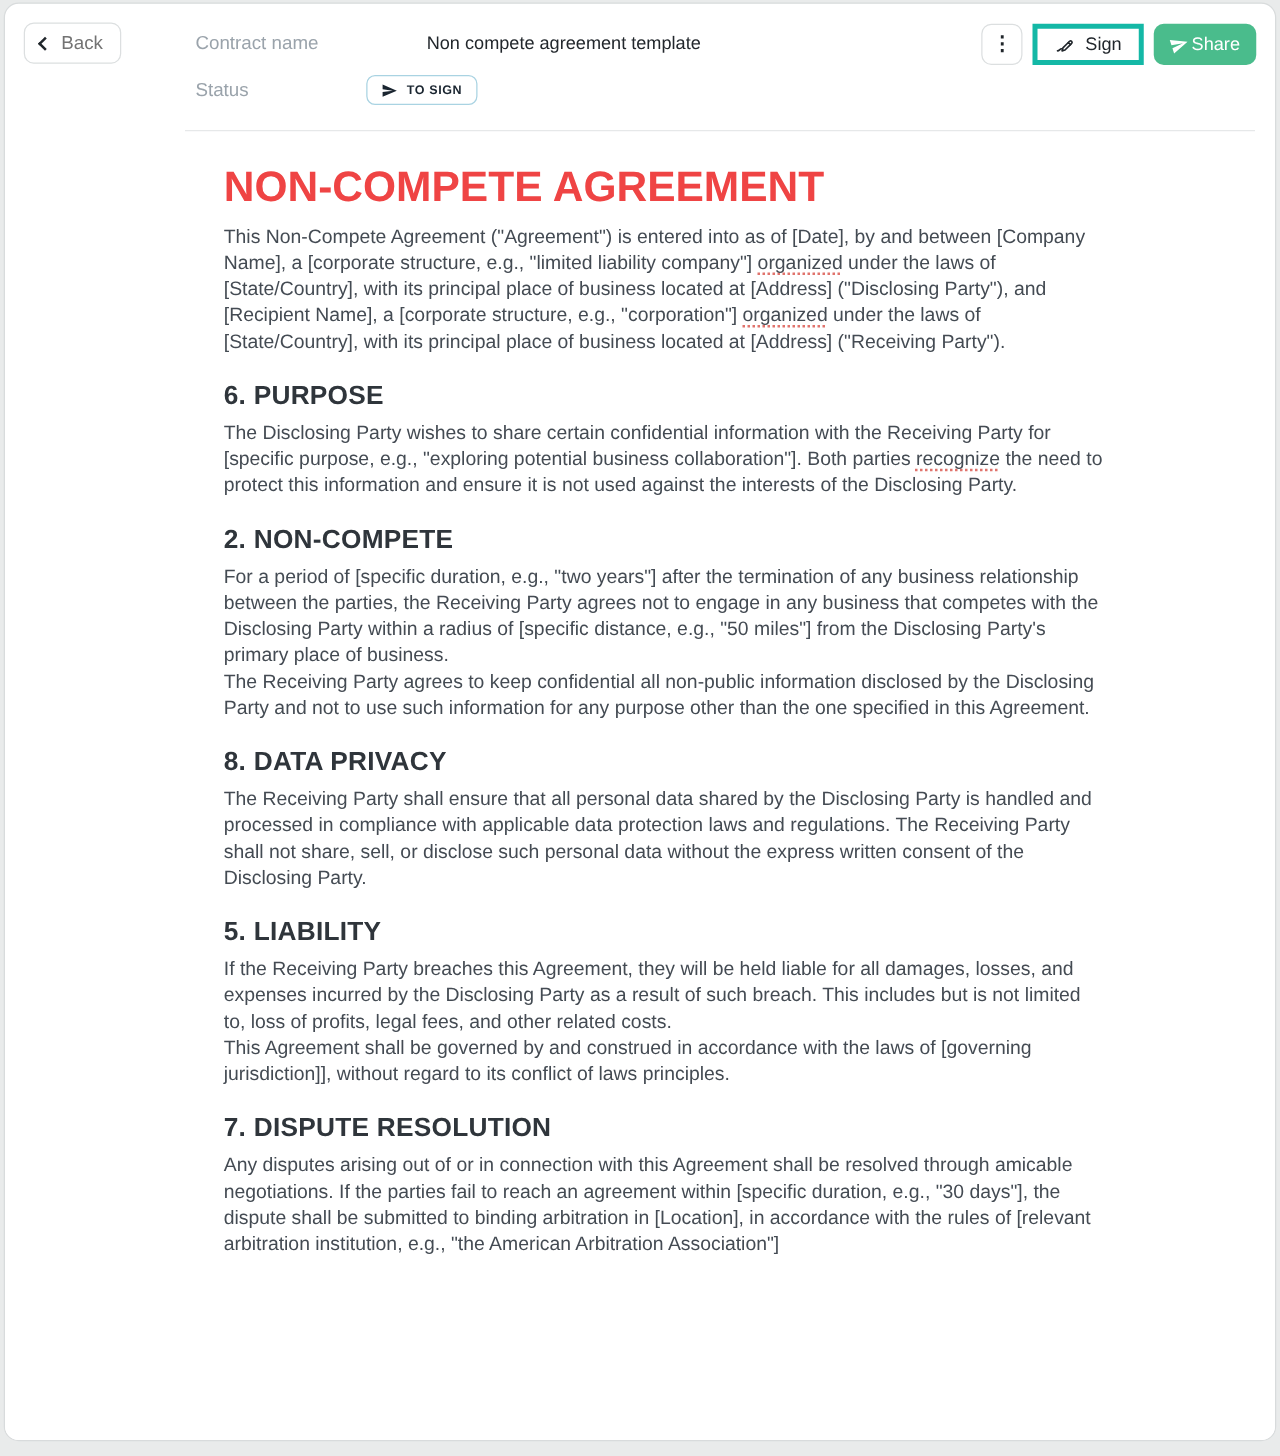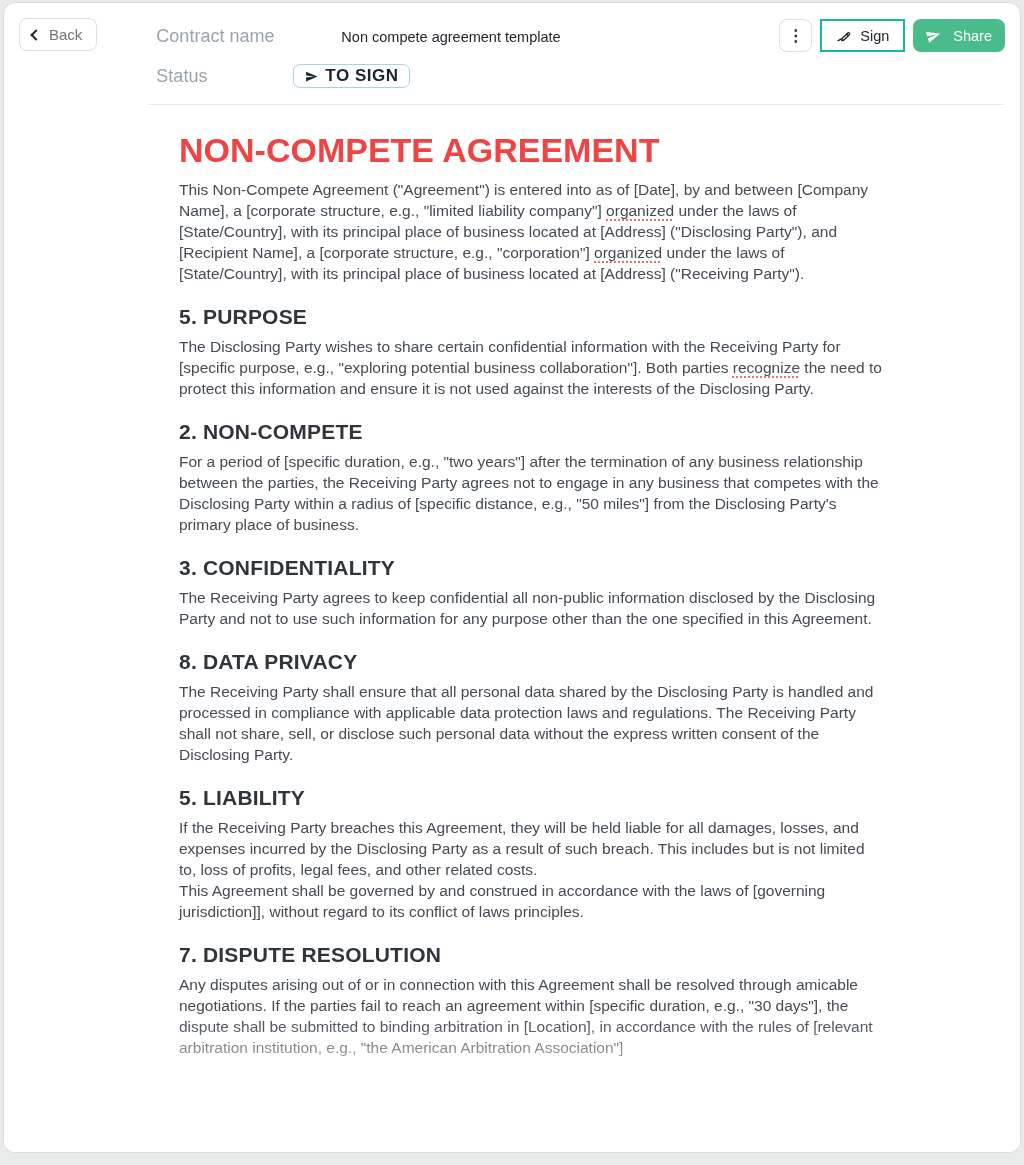--- a/index.html
+++ b/index.html
@@ -46,49 +46,49 @@
     border-left: 2px solid #20262b;
     border-bottom: 2px solid #20262b;
     transform: rotate(45deg);
     margin-top: 1px;
   }
   .meta { margin-left: 59px; padding-top: 8px; }
   .meta-row { display: flex; align-items: center; margin-bottom: 17px; }
   .meta-row:last-child { align-items: center; }
   .meta-label {
     width: 137px;
-    font-size: 18px; color: #9aa3ab;
+    font-size: 15px; color: #9aa3ab;
   }
   .meta-value { font-size: 14.5px; color: #22272c; margin-left: 48px; }
   .status-chip {
     display: inline-flex; align-items: center; gap: 7px;
     height: 24px; padding: 0 11px;
     border: 1px solid #a9d3e2;
     border-radius: 7px;
     background: #fff;
-    font-size: 17px; font-weight: bold; letter-spacing: 0.5px;
+    font-size: 10px; font-weight: bold; letter-spacing: 0.5px;
     color: #1a2530;
   }
   .actions { margin-left: auto; display: flex; gap: 8px; padding-top: 1px; }
   .kebab-btn {
     width: 33px; height: 33px;
     background: #fff; border: 1px solid #dcdfe0; border-radius: 8px;
     display: flex; align-items: center; justify-content: center;
     font-size: 16px; font-weight: bold; color: #20262b;
     cursor: pointer; line-height: 1;
   }
   .sign-btn {
     display: flex; align-items: center; gap: 8px;
     height: 33px; padding: 0 14px;
-    background: #fff; border: 2px solid #14b8a6; border-radius: 0;
+    background: #fff; border: 4px solid #14b8a6; border-radius: 0;
     font-size: 14.5px; color: #20262b;
     cursor: pointer;
   }
   .share-btn {
-    display: flex; align-items: center; gap: 12px;
+    display: flex; align-items: center; gap: 2px;
     height: 33px; padding: 0 13px;
     background: #4abc8c; border: none; border-radius: 8px;
     font-size: 14.5px; color: #ffffff;
     cursor: pointer;
   }
   .icon-svg { display: block; }
   
   .doc {
     position: absolute;
     top: 102px; left: 0; right: 0; bottom: 0;
@@ -178,25 +178,24 @@
     </div>
 
     <div class="header-divider"></div>
   </div>
 
   <div class="doc">
     <div class="doc-inner">
       <h1>NON-COMPETE AGREEMENT</h1>
       <div id="doc-sections">
           <p><span>This Non-Compete Agreement ("Agreement") is entered into as of [Date], by and between [Company Name], a [corporate structure, e.g., "limited liability company"] </span><span class="misspelled">organized</span><span> under the laws of [State/Country], with its principal place of business located at [Address] ("Disclosing Party"), and [Recipient Name], a [corporate structure, e.g., "corporation"] </span><span class="misspelled">organized</span><span> under the laws of [State/Country], with its principal place of business located at [Address] ("Receiving Party").</span></p>
-          <h2>5. PURPOSE</h2>
+          <h2>6. PURPOSE</h2>
           <p><span>The Disclosing Party wishes to share certain confidential information with the Receiving Party for [specific purpose, e.g., "exploring potential business collaboration"]. Both parties </span><span class="misspelled">recognize</span><span> the need to protect this information and ensure it is not used against the interests of the Disclosing Party.</span></p>
           <h2>2. NON-COMPETE</h2>
           <p><span>For a period of [specific duration, e.g., "two years"] after the termination of any business relationship between the parties, the Receiving Party agrees not to engage in any business that competes with the Disclosing Party within a radius of [specific distance, e.g., "50 miles"] from the Disclosing Party's primary place of business.</span></p>
-          <h2>3. CONFIDENTIALITY</h2>
           <p><span>The Receiving Party agrees to keep confidential all non-public information disclosed by the Disclosing Party and not to use such information for any purpose other than the one specified in this Agreement.</span></p>
           <h2>8. DATA PRIVACY</h2>
           <p><span>The Receiving Party shall ensure that all personal data shared by the Disclosing Party is handled and processed in compliance with applicable data protection laws and regulations. The Receiving Party shall not share, sell, or disclose such personal data without the express written consent of the Disclosing Party.</span></p>
           <h2>5. LIABILITY</h2>
           <p><span>If the Receiving Party breaches this Agreement, they will be held liable for all damages, losses, and expenses incurred by the Disclosing Party as a result of such breach. This includes but is not limited to, loss of profits, legal fees, and other related costs.</span></p>
           <p><span>This Agreement shall be governed by and construed in accordance with the laws of [governing jurisdiction]], without regard to its conflict of laws principles.</span></p>
           <h2>7. DISPUTE RESOLUTION</h2>
           <p><span>Any disputes arising out of or in connection with this Agreement shall be resolved through amicable negotiations. If the parties fail to reach an agreement within [specific duration, e.g., "30 days"], the dispute shall be submitted to binding arbitration in [Location], in accordance with the rules of [relevant arbitration institution, e.g., "the American Arbitration Association"]</span></p>
         </div>
     </div>

